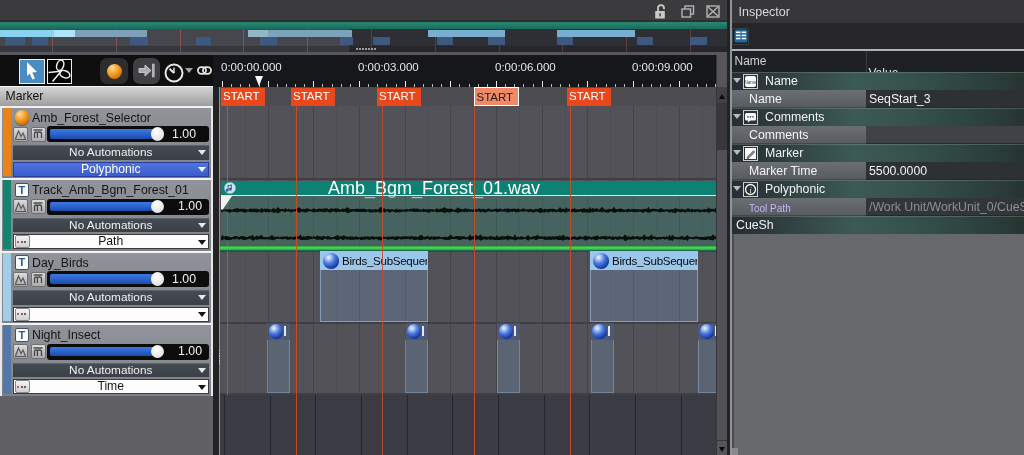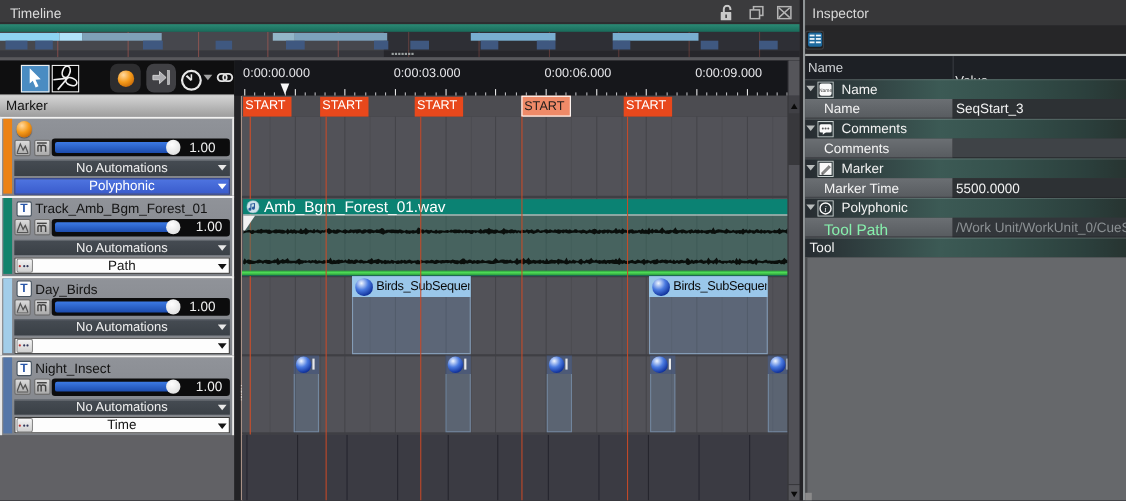--- a/index.html
+++ b/index.html
@@ -1,16 +1,15 @@
 <!DOCTYPE html>
 <html><head><meta charset="utf-8"><style>html,body{margin:0;padding:0;background:#3a3a3c;font-family:"Liberation Sans",sans-serif;} *{box-sizing:border-box;}</style></head><body>
 <div style="position:relative;width:1024px;height:455px;overflow:hidden;">
     <div style="position:absolute;left:0px;top:0px;width:1024px;height:455px;background:#3a3a3c;"></div>
     <div style="position:absolute;left:0px;top:0px;width:727px;height:22px;background:#3b3b3d;"></div>
-    <div style="position:absolute;left:9px;top:3.5px;width:120px;height:16px;font-size:12.5px;color:#dcdcdc;line-height:16px;">Timeline</div>
     <svg style="position:absolute;left:653px;top:4px" width="14" height="16" viewBox="0 0 14 16">
 <path d="M5 7 V4.2 A3 3 0 0 1 11 4.2 V5.2" fill="none" stroke="#c9c9c9" stroke-width="1.8"></path>
 <rect x="2.2" y="7" width="9.6" height="7.5" rx="0.5" fill="#c9c9c9"></rect>
 <rect x="6.4" y="9.2" width="1.4" height="3.2" fill="#3b3b3d"></rect>
     </svg>
     <svg style="position:absolute;left:681px;top:5px" width="14" height="13" viewBox="0 0 14 13">
 <rect x="4" y="1" width="8.5" height="8" fill="none" stroke="#b4b4b4" stroke-width="1.4"></rect>
 <rect x="1" y="4" width="8.5" height="8" fill="#3b3b3d" stroke="#b4b4b4" stroke-width="1.4"></rect>
     </svg>
     <svg style="position:absolute;left:706px;top:5px" width="14" height="13" viewBox="0 0 14 13">
@@ -94,20 +93,21 @@
 <g fill="none" stroke="#e4e4e4" stroke-width="1.7">
 <rect x="0.9" y="3.2" width="8.2" height="6.6" rx="3.3"></rect>
 <rect x="5.9" y="3.2" width="8.2" height="6.6" rx="3.3"></rect>
       </g>
     </svg>
     <div style="position:absolute;left:0px;top:86px;width:213px;height:19.5px;background:linear-gradient(180deg,#d4d4d4,#9e9e9e);border-top:1.5px solid #f5f5f5;"></div>
     <div style="position:absolute;left:5.5px;top:88px;width:100px;height:16px;font-size:12.2px;color:#111;line-height:16px;">Marker</div>
     <div style="position:absolute;left:0px;top:105.5px;width:213px;height:72.5px;background:linear-gradient(180deg,#909399,#7e8187);border-top:2px solid #f2f2f2;border-left:2px solid #e8e8e8;border-right:2px solid #e8e8e8;"></div>
     <div style="position:absolute;left:2.5px;top:107.5px;width:8px;height:68.5px;background:#ec8214;"></div>
     <div style="position:absolute;left:14.5px;top:110.0px;width:14.5px;height:14.5px;border-radius:50%;background:radial-gradient(circle at 35% 28%,#ffd9a0,#f59a1a 45%,#c76a08 80%,#9a4e04);box-shadow:0 1px 1px rgba(0,0,0,0.4);"></div>
+    <div style="position:absolute;left:32px;top:109.5px;width:175px;height:16px;font-size:12.3px;color:#141414;line-height:16px;white-space:nowrap;">Amb_Forest_Selector</div>
     <div style="position:absolute;left:13px;top:126.5px;width:15px;height:15px;background:linear-gradient(180deg,#dcdcdc,#aaaaaa);border:1px solid #707070;border-radius:2px;"></div>
     <svg style="position:absolute;left:15px;top:128.5px" width="11" height="11" viewBox="0 0 11 11">
       <path d="M0.5 10 L3.5 2 L6 7.5 L8 4 L10.5 10" fill="none" stroke="#555" stroke-width="1.2"></path>
       <path d="M0 10.5 H11" stroke="#555" stroke-width="1"></path>
     </svg>
     <div style="position:absolute;left:30.5px;top:126.5px;width:15px;height:15px;background:linear-gradient(180deg,#dcdcdc,#aaaaaa);border:1px solid #707070;border-radius:2px;"></div>
     <svg style="position:absolute;left:33.0px;top:129.0px" width="10" height="10" viewBox="0 0 10 10">
       <path d="M0.5 1 H9.5" stroke="#444" stroke-width="1.4"></path>
       <path d="M1.5 9 V4.5 Q1.5 3 3 3 Q4.4 3 4.4 4.5 V9 M4.4 4.5 Q4.4 3 6 3 Q8.5 3 8.5 4.5 V9" fill="none" stroke="#444" stroke-width="1.3"></path>
     </svg>
@@ -329,21 +329,21 @@
     <div style="position:absolute;left:296px;top:105.5px;width:1.4px;height:349.5px;background:rgba(205,74,38,0.92);z-index:6;"></div>
     <div style="position:absolute;left:382px;top:105.5px;width:1.4px;height:349.5px;background:rgba(205,74,38,0.92);z-index:6;"></div>
     <div style="position:absolute;left:474px;top:105.5px;width:1.4px;height:349.5px;background:rgba(205,74,38,0.92);z-index:6;"></div>
     <div style="position:absolute;left:570px;top:105.5px;width:1.4px;height:349.5px;background:rgba(205,74,38,0.92);z-index:6;"></div>
     <div style="position:absolute;left:221px;top:180.5px;width:495px;height:14px;background:#0b8273;overflow:hidden;"></div>
     <svg style="position:absolute;left:224px;top:182px" width="12" height="12" viewBox="0 0 12 12">
 <circle cx="6" cy="6" r="5.7" fill="#cfe3ea"></circle>
       <circle cx="6" cy="6" r="5.7" fill="none" stroke="#7aa8b8" stroke-width="0.6"></circle>
 <path d="M7.8 2.5 L7.8 7.2 A1.4 1.4 0 1 1 6.8 5.9 L6.8 3.4 L4.6 4 L4.6 8.2 A1.4 1.4 0 1 1 3.6 6.9 L3.6 3.2 Z" fill="#2a5a9a"></path>
     </svg>
-    <div style="position:absolute;left:240px;top:180.5px;width:300px;height:14px;font-size:14px;color:#fff;line-height:14px;white-space:nowrap;">Amb_Bgm_Forest_01.wav</div>
+    <div style="position:absolute;left:240px;top:180.5px;width:300px;height:14px;font-size:18px;color:#fff;line-height:14px;white-space:nowrap;text-align:right;">Amb_Bgm_Forest_01.wav</div>
     <div style="position:absolute;left:221px;top:194.5px;width:495px;height:1.5px;background:#dfe9e6;"></div>
     <div style="position:absolute;left:221px;top:196px;width:495px;height:53.5px;background:rgba(58,120,104,0.45);"></div>
     <svg style="position:absolute;left:220.5px;top:196px" width="11" height="16" viewBox="0 0 11 16">
       <path d="M0 0 L11 0 L0 16 Z" fill="#f2f2f2"></path>
     </svg>
     <svg style="position:absolute;left:221px;top:196px" width="495" height="54" viewBox="0 0 495 54">
       <path d="M0.0 13.31 L1.5 13.69 L3.0 13.71 L4.5 13.15 L6.0 13.16 L7.5 13.47 L9.0 12.93 L10.5 13.73 L12.0 13.58 L13.5 12.58 L15.0 12.84 L16.5 11.91 L18.0 12.78 L19.5 12.92 L21.0 12.61 L22.5 12.94 L24.0 12.71 L25.5 13.62 L27.0 13.57 L28.5 12.80 L30.0 12.49 L31.5 12.91 L33.0 12.54 L34.5 12.80 L36.0 12.83 L37.5 13.37 L39.0 13.77 L40.5 11.82 L42.0 13.61 L43.5 12.49 L45.0 12.98 L46.5 12.50 L48.0 13.26 L49.5 13.57 L51.0 13.45 L52.5 11.61 L54.0 13.25 L55.5 12.76 L57.0 10.99 L58.5 12.63 L60.0 13.21 L61.5 12.85 L63.0 13.49 L64.5 11.92 L66.0 13.65 L67.5 12.49 L69.0 13.42 L70.5 13.62 L72.0 13.10 L73.5 13.65 L75.0 12.56 L76.5 12.37 L78.0 11.19 L79.5 12.33 L81.0 13.41 L82.5 12.64 L84.0 13.31 L85.5 12.32 L87.0 12.57 L88.5 13.02 L90.0 13.76 L91.5 12.76 L93.0 12.39 L94.5 13.25 L96.0 13.50 L97.5 12.45 L99.0 12.82 L100.5 12.81 L102.0 12.67 L103.5 12.62 L105.0 12.34 L106.5 12.38 L108.0 13.61 L109.5 12.59 L111.0 12.33 L112.5 12.98 L114.0 12.34 L115.5 12.40 L117.0 12.56 L118.5 13.36 L120.0 13.41 L121.5 12.43 L123.0 12.92 L124.5 12.42 L126.0 11.21 L127.5 11.73 L129.0 13.54 L130.5 12.97 L132.0 12.97 L133.5 12.96 L135.0 12.64 L136.5 12.66 L138.0 12.88 L139.5 12.76 L141.0 13.08 L142.5 12.49 L144.0 12.96 L145.5 13.59 L147.0 13.69 L148.5 12.80 L150.0 13.57 L151.5 13.59 L153.0 13.47 L154.5 13.07 L156.0 13.56 L157.5 13.29 L159.0 10.92 L160.5 11.34 L162.0 12.86 L163.5 12.32 L165.0 13.64 L166.5 12.63 L168.0 13.17 L169.5 13.41 L171.0 12.94 L172.5 13.71 L174.0 13.69 L175.5 12.60 L177.0 13.70 L178.5 13.29 L180.0 13.40 L181.5 13.44 L183.0 13.72 L184.5 13.34 L186.0 13.05 L187.5 13.77 L189.0 12.70 L190.5 13.09 L192.0 12.57 L193.5 12.55 L195.0 12.77 L196.5 12.55 L198.0 13.19 L199.5 13.61 L201.0 13.42 L202.5 12.54 L204.0 13.38 L205.5 13.11 L207.0 13.41 L208.5 12.98 L210.0 13.34 L211.5 13.23 L213.0 13.50 L214.5 13.40 L216.0 11.94 L217.5 13.45 L219.0 12.67 L220.5 12.48 L222.0 12.32 L223.5 11.04 L225.0 12.46 L226.5 12.58 L228.0 13.04 L229.5 12.56 L231.0 12.78 L232.5 13.75 L234.0 13.64 L235.5 12.86 L237.0 11.27 L238.5 12.68 L240.0 12.81 L241.5 13.42 L243.0 12.71 L244.5 12.34 L246.0 13.08 L247.5 12.87 L249.0 13.58 L250.5 13.34 L252.0 13.71 L253.5 12.76 L255.0 13.03 L256.5 13.62 L258.0 12.33 L259.5 13.11 L261.0 13.13 L262.5 12.38 L264.0 13.59 L265.5 13.60 L267.0 12.47 L268.5 12.45 L270.0 13.79 L271.5 13.35 L273.0 13.33 L274.5 12.67 L276.0 12.41 L277.5 13.37 L279.0 12.30 L280.5 13.16 L282.0 13.65 L283.5 12.40 L285.0 13.03 L286.5 12.37 L288.0 12.85 L289.5 12.98 L291.0 12.70 L292.5 12.83 L294.0 12.41 L295.5 13.28 L297.0 12.34 L298.5 13.35 L300.0 13.55 L301.5 12.44 L303.0 12.44 L304.5 13.59 L306.0 13.29 L307.5 13.41 L309.0 12.68 L310.5 13.01 L312.0 13.71 L313.5 13.61 L315.0 12.51 L316.5 13.43 L318.0 12.37 L319.5 11.97 L321.0 12.46 L322.5 13.80 L324.0 12.56 L325.5 13.43 L327.0 13.02 L328.5 12.72 L330.0 13.11 L331.5 12.63 L333.0 12.83 L334.5 13.42 L336.0 13.63 L337.5 12.93 L339.0 11.10 L340.5 13.11 L342.0 12.47 L343.5 13.43 L345.0 11.54 L346.5 12.79 L348.0 12.80 L349.5 13.75 L351.0 12.78 L352.5 12.69 L354.0 12.35 L355.5 13.45 L357.0 13.36 L358.5 13.52 L360.0 12.80 L361.5 13.21 L363.0 11.79 L364.5 13.21 L366.0 12.70 L367.5 13.31 L369.0 10.88 L370.5 13.23 L372.0 11.75 L373.5 13.27 L375.0 12.35 L376.5 12.57 L378.0 13.73 L379.5 12.42 L381.0 10.65 L382.5 12.58 L384.0 13.75 L385.5 13.41 L387.0 13.29 L388.5 12.87 L390.0 13.33 L391.5 12.67 L393.0 10.59 L394.5 13.09 L396.0 13.22 L397.5 13.06 L399.0 12.60 L400.5 12.64 L402.0 13.32 L403.5 13.68 L405.0 13.43 L406.5 12.97 L408.0 12.47 L409.5 13.67 L411.0 12.74 L412.5 13.17 L414.0 12.68 L415.5 13.62 L417.0 12.95 L418.5 13.50 L420.0 13.57 L421.5 13.31 L423.0 13.04 L424.5 12.82 L426.0 13.09 L427.5 10.63 L429.0 13.62 L430.5 12.93 L432.0 12.50 L433.5 12.63 L435.0 12.91 L436.5 13.25 L438.0 13.42 L439.5 11.69 L441.0 12.78 L442.5 13.49 L444.0 13.71 L445.5 12.97 L447.0 13.55 L448.5 13.38 L450.0 13.33 L451.5 13.18 L453.0 13.25 L454.5 11.69 L456.0 13.16 L457.5 12.48 L459.0 13.78 L460.5 12.44 L462.0 13.24 L463.5 13.38 L465.0 13.64 L466.5 12.35 L468.0 12.39 L469.5 13.72 L471.0 12.44 L472.5 13.56 L474.0 13.19 L475.5 13.53 L477.0 13.02 L478.5 13.43 L480.0 13.74 L481.5 13.74 L483.0 12.90 L484.5 13.34 L486.0 13.16 L487.5 11.34 L489.0 13.07 L490.5 12.63 L492.0 13.09 L493.5 13.15 L495.0 11.23 L495.0 17.05 L493.5 15.86 L492.0 15.39 L490.5 15.47 L489.0 16.35 L487.5 17.03 L486.0 15.87 L484.5 16.07 L483.0 16.14 L481.5 15.38 L480.0 16.34 L478.5 16.55 L477.0 15.38 L475.5 15.80 L474.0 16.44 L472.5 15.53 L471.0 16.44 L469.5 15.78 L468.0 15.92 L466.5 15.39 L465.0 16.41 L463.5 16.59 L462.0 15.42 L460.5 16.13 L459.0 16.16 L457.5 15.44 L456.0 15.81 L454.5 17.45 L453.0 16.29 L451.5 16.69 L450.0 15.74 L448.5 16.63 L447.0 15.81 L445.5 15.34 L444.0 15.79 L442.5 16.02 L441.0 15.67 L439.5 16.59 L438.0 16.18 L436.5 15.51 L435.0 15.53 L433.5 15.36 L432.0 15.59 L430.5 15.76 L429.0 16.66 L427.5 16.54 L426.0 16.46 L424.5 15.35 L423.0 16.41 L421.5 16.69 L420.0 16.07 L418.5 15.57 L417.0 16.31 L415.5 15.64 L414.0 16.20 L412.5 16.21 L411.0 15.55 L409.5 15.95 L408.0 15.60 L406.5 16.67 L405.0 15.25 L403.5 16.33 L402.0 16.37 L400.5 15.69 L399.0 16.43 L397.5 15.47 L396.0 15.84 L394.5 16.63 L393.0 16.45 L391.5 16.15 L390.0 15.21 L388.5 16.27 L387.0 16.64 L385.5 16.55 L384.0 16.58 L382.5 15.26 L381.0 16.72 L379.5 15.75 L378.0 15.76 L376.5 15.85 L375.0 15.73 L373.5 15.39 L372.0 16.52 L370.5 15.70 L369.0 17.10 L367.5 16.60 L366.0 16.60 L364.5 16.53 L363.0 16.19 L361.5 16.66 L360.0 15.42 L358.5 15.83 L357.0 15.94 L355.5 16.34 L354.0 16.43 L352.5 15.51 L351.0 16.40 L349.5 15.83 L348.0 15.54 L346.5 15.59 L345.0 16.85 L343.5 16.26 L342.0 15.55 L340.5 16.17 L339.0 16.55 L337.5 15.54 L336.0 15.99 L334.5 16.25 L333.0 15.39 L331.5 16.58 L330.0 15.26 L328.5 16.35 L327.0 16.61 L325.5 15.43 L324.0 16.66 L322.5 16.59 L321.0 16.08 L319.5 17.16 L318.0 16.51 L316.5 15.87 L315.0 15.61 L313.5 16.14 L312.0 16.65 L310.5 15.71 L309.0 15.82 L307.5 16.53 L306.0 15.56 L304.5 15.34 L303.0 15.87 L301.5 15.53 L300.0 15.51 L298.5 15.79 L297.0 16.18 L295.5 16.31 L294.0 15.91 L292.5 15.27 L291.0 16.33 L289.5 15.27 L288.0 16.61 L286.5 16.42 L285.0 15.76 L283.5 15.60 L282.0 15.63 L280.5 15.27 L279.0 15.74 L277.5 15.79 L276.0 16.55 L274.5 15.38 L273.0 15.20 L271.5 15.72 L270.0 15.88 L268.5 15.24 L267.0 15.55 L265.5 15.96 L264.0 16.63 L262.5 16.07 L261.0 15.51 L259.5 16.65 L258.0 15.23 L256.5 15.50 L255.0 15.90 L253.5 15.64 L252.0 16.21 L250.5 15.22 L249.0 16.31 L247.5 15.32 L246.0 16.35 L244.5 15.77 L243.0 16.31 L241.5 15.60 L240.0 16.31 L238.5 16.00 L237.0 17.30 L235.5 16.22 L234.0 16.04 L232.5 15.74 L231.0 15.54 L229.5 16.54 L228.0 16.41 L226.5 15.99 L225.0 16.30 L223.5 17.35 L222.0 16.29 L220.5 15.69 L219.0 16.27 L217.5 15.99 L216.0 16.56 L214.5 15.80 L213.0 15.21 L211.5 15.95 L210.0 15.20 L208.5 16.65 L207.0 16.66 L205.5 15.87 L204.0 15.64 L202.5 16.21 L201.0 15.33 L199.5 16.31 L198.0 15.28 L196.5 16.15 L195.0 15.71 L193.5 15.96 L192.0 15.94 L190.5 15.36 L189.0 15.48 L187.5 15.22 L186.0 15.72 L184.5 15.63 L183.0 15.67 L181.5 15.44 L180.0 15.99 L178.5 16.59 L177.0 15.88 L175.5 16.48 L174.0 16.15 L172.5 15.84 L171.0 15.33 L169.5 16.58 L168.0 16.43 L166.5 15.39 L165.0 15.26 L163.5 16.66 L162.0 15.30 L160.5 16.60 L159.0 16.93 L157.5 15.68 L156.0 15.97 L154.5 16.45 L153.0 15.80 L151.5 16.65 L150.0 16.19 L148.5 16.55 L147.0 15.31 L145.5 15.86 L144.0 16.46 L142.5 15.59 L141.0 16.25 L139.5 16.00 L138.0 15.97 L136.5 15.86 L135.0 16.04 L133.5 15.62 L132.0 15.36 L130.5 15.98 L129.0 16.29 L127.5 17.30 L126.0 16.76 L124.5 16.00 L123.0 15.83 L121.5 15.89 L120.0 15.40 L118.5 16.08 L117.0 15.58 L115.5 16.51 L114.0 15.99 L112.5 15.22 L111.0 15.73 L109.5 16.44 L108.0 16.56 L106.5 15.46 L105.0 15.80 L103.5 16.40 L102.0 15.47 L100.5 16.37 L99.0 15.33 L97.5 15.92 L96.0 16.14 L94.5 15.54 L93.0 16.63 L91.5 15.87 L90.0 15.59 L88.5 15.24 L87.0 15.54 L85.5 16.41 L84.0 16.42 L82.5 16.37 L81.0 15.45 L79.5 16.24 L78.0 16.89 L76.5 15.42 L75.0 15.23 L73.5 15.60 L72.0 15.33 L70.5 16.69 L69.0 15.75 L67.5 15.42 L66.0 15.24 L64.5 16.33 L63.0 15.71 L61.5 15.30 L60.0 15.36 L58.5 16.40 L57.0 17.45 L55.5 16.13 L54.0 16.63 L52.5 16.73 L51.0 16.08 L49.5 15.55 L48.0 16.64 L46.5 15.82 L45.0 16.43 L43.5 15.87 L42.0 15.79 L40.5 17.25 L39.0 15.45 L37.5 16.20 L36.0 16.43 L34.5 16.25 L33.0 15.91 L31.5 15.88 L30.0 16.24 L28.5 16.06 L27.0 15.26 L25.5 16.34 L24.0 16.67 L22.5 16.51 L21.0 15.57 L19.5 15.65 L18.0 15.67 L16.5 16.41 L15.0 16.02 L13.5 16.07 L12.0 15.66 L10.5 15.63 L9.0 16.66 L7.5 16.62 L6.0 15.39 L4.5 15.34 L3.0 15.26 L1.5 15.75 L0.0 16.18 Z" fill="rgba(5,8,5,0.92)"></path>
       <path d="M0.0 41.18 L1.5 38.73 L3.0 40.73 L4.5 40.01 L6.0 40.08 L7.5 40.56 L9.0 41.05 L10.5 41.20 L12.0 41.06 L13.5 40.08 L15.0 39.92 L16.5 40.54 L18.0 41.03 L19.5 40.28 L21.0 40.12 L22.5 40.35 L24.0 40.47 L25.5 41.14 L27.0 40.71 L28.5 39.81 L30.0 40.15 L31.5 38.38 L33.0 40.92 L34.5 40.42 L36.0 39.50 L37.5 40.38 L39.0 39.96 L40.5 38.52 L42.0 40.77 L43.5 40.96 L45.0 40.99 L46.5 41.10 L48.0 41.08 L49.5 39.99 L51.0 39.10 L52.5 40.46 L54.0 40.63 L55.5 40.93 L57.0 40.50 L58.5 41.21 L60.0 40.47 L61.5 41.00 L63.0 40.34 L64.5 40.84 L66.0 39.97 L67.5 41.29 L69.0 40.60 L70.5 40.96 L72.0 41.24 L73.5 40.26 L75.0 40.90 L76.5 40.12 L78.0 40.34 L79.5 38.18 L81.0 40.95 L82.5 40.18 L84.0 40.81 L85.5 40.35 L87.0 39.83 L88.5 40.25 L90.0 40.21 L91.5 40.98 L93.0 39.93 L94.5 41.14 L96.0 39.29 L97.5 40.26 L99.0 40.19 L100.5 40.75 L102.0 39.96 L103.5 39.93 L105.0 40.99 L106.5 40.03 L108.0 40.06 L109.5 41.15 L111.0 40.99 L112.5 41.27 L114.0 40.23 L115.5 39.85 L117.0 38.57 L118.5 40.65 L120.0 40.24 L121.5 40.01 L123.0 39.24 L124.5 40.16 L126.0 40.56 L127.5 41.02 L129.0 40.05 L130.5 40.87 L132.0 40.55 L133.5 41.18 L135.0 40.12 L136.5 40.70 L138.0 41.17 L139.5 40.99 L141.0 40.55 L142.5 40.95 L144.0 40.17 L145.5 40.78 L147.0 40.04 L148.5 41.05 L150.0 40.43 L151.5 39.97 L153.0 40.85 L154.5 41.07 L156.0 40.81 L157.5 40.81 L159.0 40.21 L160.5 41.15 L162.0 40.11 L163.5 41.01 L165.0 40.99 L166.5 40.70 L168.0 40.55 L169.5 41.09 L171.0 40.19 L172.5 40.44 L174.0 40.96 L175.5 40.14 L177.0 40.28 L178.5 40.83 L180.0 40.67 L181.5 40.36 L183.0 40.62 L184.5 40.29 L186.0 40.32 L187.5 40.57 L189.0 40.48 L190.5 39.89 L192.0 40.44 L193.5 40.53 L195.0 40.52 L196.5 40.98 L198.0 40.16 L199.5 38.97 L201.0 38.90 L202.5 40.67 L204.0 40.90 L205.5 39.89 L207.0 40.10 L208.5 41.11 L210.0 40.35 L211.5 40.96 L213.0 40.34 L214.5 40.60 L216.0 41.11 L217.5 40.02 L219.0 40.92 L220.5 41.30 L222.0 40.93 L223.5 40.66 L225.0 40.76 L226.5 41.21 L228.0 40.12 L229.5 38.55 L231.0 39.87 L232.5 41.15 L234.0 40.14 L235.5 39.94 L237.0 39.96 L238.5 40.30 L240.0 40.04 L241.5 40.50 L243.0 39.98 L244.5 40.95 L246.0 41.21 L247.5 40.56 L249.0 38.21 L250.5 40.60 L252.0 40.04 L253.5 39.86 L255.0 38.55 L256.5 40.28 L258.0 39.83 L259.5 38.15 L261.0 40.36 L262.5 40.75 L264.0 40.14 L265.5 40.67 L267.0 40.86 L268.5 40.54 L270.0 39.84 L271.5 40.80 L273.0 40.42 L274.5 41.24 L276.0 38.68 L277.5 41.29 L279.0 40.39 L280.5 39.94 L282.0 40.36 L283.5 40.28 L285.0 40.61 L286.5 39.23 L288.0 39.93 L289.5 40.07 L291.0 40.91 L292.5 40.82 L294.0 38.10 L295.5 41.24 L297.0 40.44 L298.5 41.28 L300.0 39.89 L301.5 40.68 L303.0 40.98 L304.5 41.29 L306.0 39.85 L307.5 39.31 L309.0 40.94 L310.5 41.22 L312.0 40.02 L313.5 40.36 L315.0 39.90 L316.5 38.42 L318.0 40.32 L319.5 40.83 L321.0 40.01 L322.5 40.75 L324.0 40.28 L325.5 40.76 L327.0 40.67 L328.5 39.88 L330.0 40.86 L331.5 40.25 L333.0 40.39 L334.5 40.40 L336.0 39.97 L337.5 40.40 L339.0 39.08 L340.5 40.67 L342.0 38.17 L343.5 40.08 L345.0 40.89 L346.5 40.27 L348.0 41.17 L349.5 41.00 L351.0 40.95 L352.5 40.60 L354.0 40.17 L355.5 41.17 L357.0 40.95 L358.5 39.97 L360.0 40.42 L361.5 41.03 L363.0 40.45 L364.5 39.28 L366.0 40.74 L367.5 40.12 L369.0 40.78 L370.5 41.25 L372.0 40.57 L373.5 40.13 L375.0 40.15 L376.5 39.12 L378.0 41.03 L379.5 40.46 L381.0 39.88 L382.5 40.40 L384.0 39.86 L385.5 40.34 L387.0 40.71 L388.5 39.85 L390.0 41.24 L391.5 39.95 L393.0 41.23 L394.5 40.33 L396.0 41.08 L397.5 40.28 L399.0 40.16 L400.5 40.91 L402.0 41.05 L403.5 38.48 L405.0 39.21 L406.5 40.97 L408.0 39.97 L409.5 41.15 L411.0 40.36 L412.5 40.07 L414.0 41.09 L415.5 40.23 L417.0 39.99 L418.5 41.07 L420.0 40.80 L421.5 40.82 L423.0 38.03 L424.5 40.30 L426.0 40.87 L427.5 40.75 L429.0 39.91 L430.5 38.16 L432.0 40.86 L433.5 40.09 L435.0 41.30 L436.5 41.02 L438.0 40.97 L439.5 41.03 L441.0 41.00 L442.5 40.39 L444.0 40.99 L445.5 40.08 L447.0 41.20 L448.5 38.42 L450.0 40.80 L451.5 38.76 L453.0 40.59 L454.5 41.02 L456.0 41.05 L457.5 41.29 L459.0 40.53 L460.5 40.08 L462.0 40.23 L463.5 41.21 L465.0 40.56 L466.5 38.69 L468.0 40.96 L469.5 40.92 L471.0 41.16 L472.5 41.27 L474.0 40.52 L475.5 40.00 L477.0 41.12 L478.5 40.88 L480.0 41.09 L481.5 41.08 L483.0 41.05 L484.5 40.72 L486.0 40.51 L487.5 40.13 L489.0 40.80 L490.5 40.09 L492.0 38.23 L493.5 39.86 L495.0 40.67 L495.0 43.25 L493.5 43.07 L492.0 44.38 L490.5 43.92 L489.0 44.17 L487.5 43.06 L486.0 44.11 L484.5 43.96 L483.0 44.11 L481.5 43.82 L480.0 43.99 L478.5 43.31 L477.0 43.45 L475.5 42.77 L474.0 42.85 L472.5 43.56 L471.0 42.99 L469.5 42.75 L468.0 42.85 L466.5 45.05 L465.0 43.50 L463.5 44.13 L462.0 43.83 L460.5 43.18 L459.0 43.77 L457.5 43.37 L456.0 43.59 L454.5 43.25 L453.0 43.10 L451.5 44.97 L450.0 44.00 L448.5 44.82 L447.0 43.31 L445.5 43.00 L444.0 43.76 L442.5 43.11 L441.0 42.83 L439.5 43.77 L438.0 42.91 L436.5 44.07 L435.0 43.49 L433.5 42.91 L432.0 42.72 L430.5 44.69 L429.0 43.13 L427.5 44.20 L426.0 43.00 L424.5 43.42 L423.0 44.94 L421.5 42.87 L420.0 43.44 L418.5 43.96 L417.0 43.32 L415.5 42.92 L414.0 42.79 L412.5 43.64 L411.0 43.21 L409.5 43.96 L408.0 43.37 L406.5 44.00 L405.0 44.99 L403.5 44.68 L402.0 42.91 L400.5 43.42 L399.0 43.19 L397.5 43.59 L396.0 44.11 L394.5 42.78 L393.0 43.76 L391.5 43.96 L390.0 43.23 L388.5 43.03 L387.0 42.94 L385.5 43.70 L384.0 43.55 L382.5 42.88 L381.0 42.80 L379.5 43.39 L378.0 42.78 L376.5 43.90 L375.0 44.15 L373.5 44.12 L372.0 43.09 L370.5 44.00 L369.0 42.73 L367.5 43.60 L366.0 43.65 L364.5 45.10 L363.0 43.48 L361.5 43.24 L360.0 42.99 L358.5 43.41 L357.0 44.05 L355.5 43.86 L354.0 43.39 L352.5 43.08 L351.0 43.72 L349.5 44.10 L348.0 43.90 L346.5 43.22 L345.0 43.91 L343.5 43.56 L342.0 44.85 L340.5 43.92 L339.0 43.99 L337.5 43.91 L336.0 43.73 L334.5 43.34 L333.0 43.95 L331.5 43.20 L330.0 44.16 L328.5 43.55 L327.0 43.88 L325.5 43.64 L324.0 43.90 L322.5 43.36 L321.0 42.79 L319.5 42.95 L318.0 42.82 L316.5 43.62 L315.0 44.15 L313.5 43.39 L312.0 42.83 L310.5 43.77 L309.0 42.98 L307.5 44.68 L306.0 44.00 L304.5 42.88 L303.0 42.72 L301.5 43.67 L300.0 43.41 L298.5 43.59 L297.0 43.37 L295.5 43.92 L294.0 44.45 L292.5 43.66 L291.0 43.33 L289.5 43.54 L288.0 43.25 L286.5 44.76 L285.0 42.85 L283.5 43.70 L282.0 43.59 L280.5 43.63 L279.0 43.88 L277.5 44.08 L276.0 44.05 L274.5 44.03 L273.0 43.88 L271.5 43.15 L270.0 43.89 L268.5 43.46 L267.0 43.31 L265.5 43.94 L264.0 43.35 L262.5 43.49 L261.0 43.99 L259.5 44.68 L258.0 43.43 L256.5 43.20 L255.0 44.51 L253.5 43.66 L252.0 43.33 L250.5 43.70 L249.0 44.86 L247.5 43.51 L246.0 42.92 L244.5 43.44 L243.0 43.10 L241.5 43.36 L240.0 43.74 L238.5 43.88 L237.0 43.87 L235.5 42.95 L234.0 42.93 L232.5 43.05 L231.0 43.08 L229.5 43.62 L228.0 43.95 L226.5 44.06 L225.0 43.98 L223.5 43.69 L222.0 43.42 L220.5 43.12 L219.0 42.98 L217.5 43.26 L216.0 43.23 L214.5 43.52 L213.0 43.92 L211.5 43.23 L210.0 43.54 L208.5 43.91 L207.0 43.02 L205.5 43.03 L204.0 43.81 L202.5 43.23 L201.0 44.23 L199.5 44.01 L198.0 44.18 L196.5 43.29 L195.0 44.12 L193.5 43.94 L192.0 43.78 L190.5 42.85 L189.0 43.87 L187.5 42.76 L186.0 43.28 L184.5 42.97 L183.0 43.31 L181.5 43.34 L180.0 43.77 L178.5 42.85 L177.0 43.38 L175.5 43.98 L174.0 44.02 L172.5 43.33 L171.0 43.35 L169.5 43.31 L168.0 43.39 L166.5 43.74 L165.0 42.75 L163.5 42.86 L162.0 43.35 L160.5 44.18 L159.0 44.14 L157.5 44.16 L156.0 42.94 L154.5 43.07 L153.0 43.97 L151.5 42.99 L150.0 43.39 L148.5 43.86 L147.0 43.81 L145.5 42.93 L144.0 43.67 L142.5 43.50 L141.0 44.03 L139.5 44.05 L138.0 42.74 L136.5 44.04 L135.0 43.23 L133.5 43.75 L132.0 43.65 L130.5 43.75 L129.0 44.12 L127.5 43.22 L126.0 43.90 L124.5 42.71 L123.0 43.90 L121.5 43.93 L120.0 43.02 L118.5 43.22 L117.0 44.22 L115.5 43.98 L114.0 43.18 L112.5 43.12 L111.0 43.34 L109.5 43.84 L108.0 43.13 L106.5 43.65 L105.0 42.75 L103.5 42.86 L102.0 44.00 L100.5 43.93 L99.0 43.59 L97.5 43.75 L96.0 43.66 L94.5 43.22 L93.0 42.74 L91.5 42.82 L90.0 43.16 L88.5 43.36 L87.0 43.96 L85.5 43.70 L84.0 44.06 L82.5 44.02 L81.0 44.12 L79.5 43.99 L78.0 43.03 L76.5 43.10 L75.0 43.35 L73.5 43.77 L72.0 43.82 L70.5 43.05 L69.0 43.38 L67.5 43.82 L66.0 43.77 L64.5 42.77 L63.0 42.96 L61.5 43.46 L60.0 42.91 L58.5 42.72 L57.0 43.06 L55.5 42.77 L54.0 43.80 L52.5 43.67 L51.0 44.57 L49.5 43.30 L48.0 43.66 L46.5 43.07 L45.0 43.41 L43.5 43.58 L42.0 43.24 L40.5 43.60 L39.0 43.04 L37.5 43.47 L36.0 43.82 L34.5 43.17 L33.0 44.18 L31.5 44.83 L30.0 42.97 L28.5 43.24 L27.0 43.10 L25.5 43.64 L24.0 44.02 L22.5 44.01 L21.0 43.50 L19.5 42.95 L18.0 44.10 L16.5 42.76 L15.0 43.09 L13.5 43.45 L12.0 43.11 L10.5 43.83 L9.0 44.10 L7.5 44.07 L6.0 44.17 L4.5 43.80 L3.0 42.90 L1.5 44.36 L0.0 43.87 Z" fill="rgba(5,8,5,0.92)"></path>
     </svg>
     <div style="position:absolute;left:220px;top:246px;width:496px;height:3.5px;background:linear-gradient(180deg,#2a9a38,#4edc58 45%,#2f9e3c);"></div>
@@ -458,20 +458,20 @@
     <div style="position:absolute;left:869px;top:163px;width:155px;height:16px;font-size:12.3px;color:#f2f2f2;line-height:16px;white-space:nowrap;overflow:hidden;">5500.0000</div>
     <div style="position:absolute;left:731.5px;top:180px;width:292.5px;height:18px;background:linear-gradient(90deg,#272c31,#3c5a55 42%,#35514c 62%,#2b3f3c 88%,#273431);border-top:1px solid rgba(255,255,255,0.16);"></div>
     <div style="position:absolute;left:732.5px;top:186px;width:0px;height:0px;border-left:4px solid transparent;border-right:4px solid transparent;border-top:5.5px solid #b8bcbc;"></div>
     <svg style="position:absolute;left:742.5px;top:181.5px" width="15" height="15" viewBox="0 0 15 15">
 <rect x="0.5" y="0.5" width="14" height="14" fill="none" stroke="rgba(240,248,246,0.8)" stroke-width="1"></rect>
 <circle cx="7.5" cy="7.5" r="5" fill="none" stroke="#fafafa" stroke-width="1.3"></circle>
 <text x="7.5" y="10.5" font-size="8" text-anchor="middle" fill="#fafafa" font-family="Liberation Serif" font-style="italic">i</text>
     </svg>
     <div style="position:absolute;left:765px;top:181px;width:150px;height:16px;font-size:12.3px;color:#f2f2f2;line-height:16px;">Polyphonic</div>
     <div style="position:absolute;left:731.5px;top:198px;width:134.0px;height:18px;background:linear-gradient(180deg,#6b6f73,#585c60);border-bottom:1px solid #42454a;"></div>
-    <div style="position:absolute;left:749px;top:201px;width:110px;height:16px;font-size:14px;color:#86efac;line-height:16px;">Tool Path</div>
+    <div style="position:absolute;left:749px;top:201px;width:110px;height:16px;font-size:10px;color:#c4b5fd;line-height:16px;">Tool Path</div>
     <div style="position:absolute;left:865.5px;top:198px;width:158.5px;height:18px;background:#32363a;border-bottom:1px solid #26282c;"></div>
     <div style="position:absolute;left:869px;top:199px;width:155px;height:16px;font-size:12.3px;color:#8b9093;line-height:16px;white-space:nowrap;overflow:hidden;">/Work Unit/WorkUnit_0/CueSh</div>
     <div style="position:absolute;left:731.5px;top:216px;width:292.5px;height:18px;background:linear-gradient(90deg,#272c31,#3c5a55 42%,#35514c 62%,#2b3f3c 88%,#273431);border-top:1px solid rgba(255,255,255,0.16);"></div>
-    <div style="position:absolute;left:736px;top:217px;width:150px;height:16px;font-size:12.3px;color:#f2f2f2;line-height:16px;">Tool</div>
+    <div style="position:absolute;left:736px;top:217px;width:150px;height:16px;font-size:12.3px;color:#f2f2f2;line-height:16px;">CueSh</div>
     <div style="position:absolute;left:731.5px;top:234px;width:292.5px;height:221px;background:#66686b;"></div>
     <div style="position:absolute;left:731.5px;top:234px;width:2px;height:221px;background:#4a4c4e;"></div>
     <div style="position:absolute;left:731.5px;top:448px;width:6px;height:7px;background:#8a8a8a;"></div>
   </div>
 </body></html>

